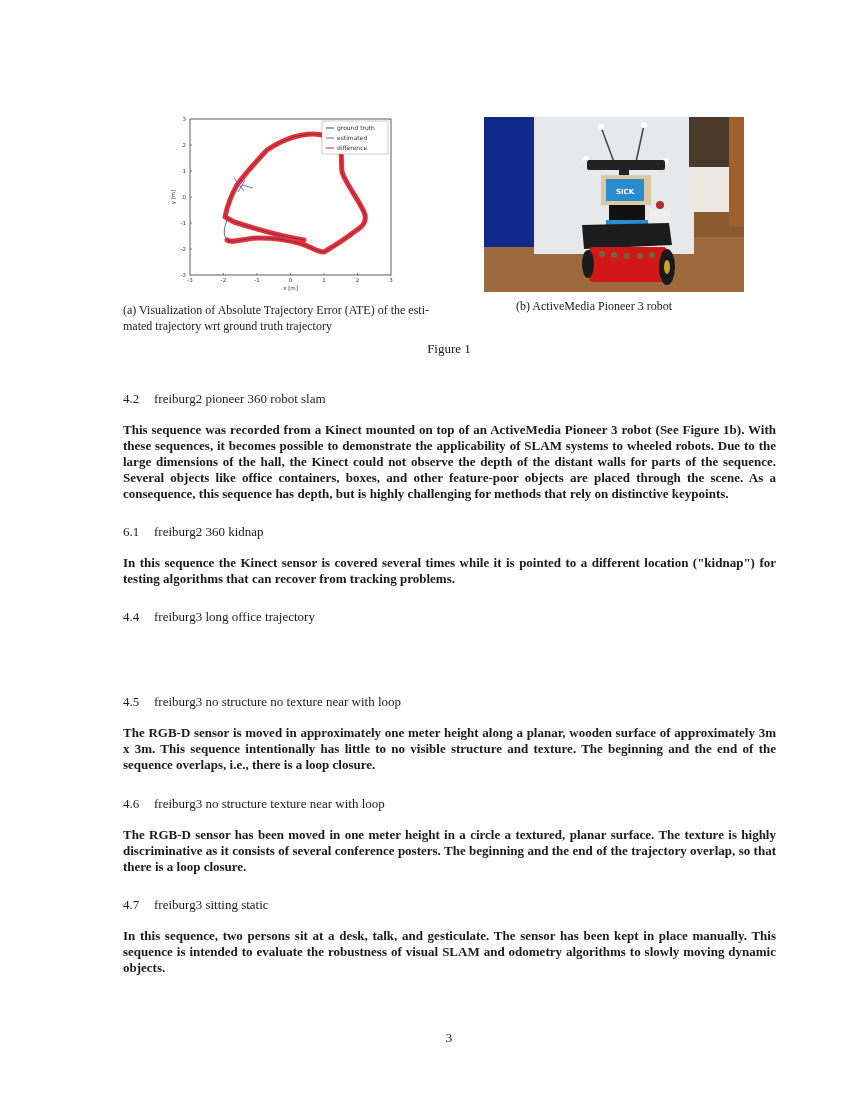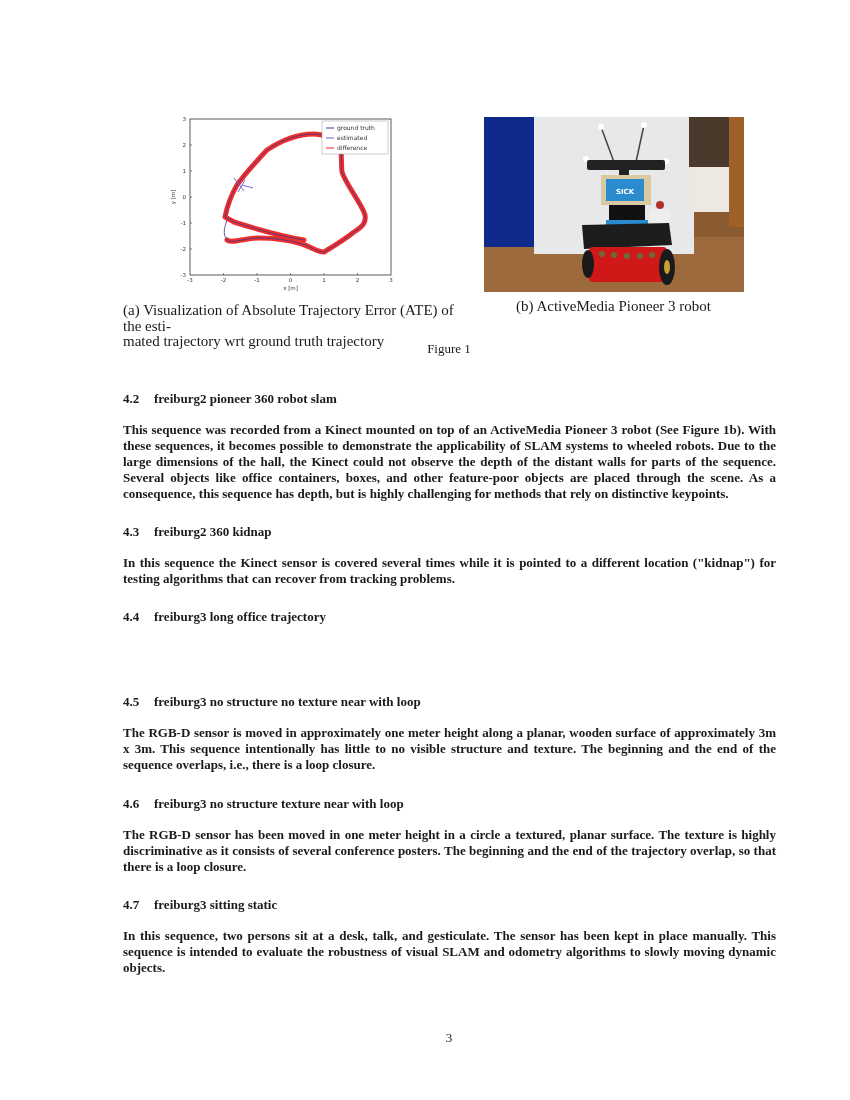--- a/index.html
+++ b/index.html
@@ -1,26 +1,26 @@
 <!DOCTYPE html>
 <html><head>
 <meta charset="utf-8">
 <style>
   html, body { margin:0; padding:0; background:#ffffff; }
   body { width:850px; height:1100px; position:relative; overflow:hidden;
          font-family:"Liberation Serif", "DejaVu Serif", serif; color:#1a1a1a; }
   .abs { position:absolute;margin-left:24px; }
   .fig-plot { left:140px; top:112px; width:240px; height:185px; }
   .fig-photo { left:460px; top:117px; width:260px; height:175px; overflow:hidden; }
-  .caption { font-size:15px; line-height:15.5px; }
+  .caption { font-size:12px; line-height:15.5px; }
   .cap-a { left:99px; top:303px; width:340px; }
   .cap-b { left:492px; top:299px; width:220px; }
   .fig-label { left:0; width:850px; top:341px; text-align:center; font-size:13px; }
   .section { left:99px; width:653px; }
-  .sec-title { font-weight:bold; font-size:13px; line-height:16px; margin:0; }
+  .sec-title { font-weight:normal; font-size:13px; line-height:16px; margin:0; }
   .sec-title .num { display:inline-block; width:31px; }
   .sec-body { font-size:13px; line-height:16px; margin:15px 0 0 0; text-align:justify;font-weight:bold; }
   .page-num { left:0; width:850px; top:1030px; text-align:center; font-size:13px; }
   svg text { font-family:"DejaVu Sans", sans-serif; }
 </style>
 </head>
 <body>
 
 <div class="abs fig-plot">
   <svg width="240" height="185" viewBox="0 0 240 185">
@@ -141,21 +141,21 @@
 <div class="abs caption cap-b">(b) ActiveMedia Pioneer 3 robot</div>
 
 <div class="abs fig-label">Figure 1</div>
 
 <div class="abs section" style="top:391px;">
   <h3 class="sec-title"><span class="num">4.2</span><span>freiburg2 pioneer 360 robot slam</span></h3>
   <p class="sec-body">This sequence was recorded from a Kinect mounted on top of an ActiveMedia Pioneer 3 robot (See Figure 1b). With these sequences, it becomes possible to demonstrate the applicability of SLAM systems to wheeled robots. Due to the large dimensions of the hall, the Kinect could not observe the depth of the distant walls for parts of the sequence. Several objects like office containers, boxes, and other feature-poor objects are placed through the scene. As a consequence, this sequence has depth, but is highly challenging for methods that rely on distinctive keypoints.</p>
 </div>
 
 <div class="abs section" style="top:524px;">
-  <h3 class="sec-title"><span class="num">4.3</span><span>freiburg2 360 kidnap</span></h3>
+  <h3 class="sec-title"><span class="num">6.1</span><span>freiburg2 360 kidnap</span></h3>
   <p class="sec-body">In this sequence the Kinect sensor is covered several times while it is pointed to a different location ("kidnap") for testing algorithms that can recover from tracking problems.</p>
 </div>
 
 <div class="abs section" style="top:609px;">
   <h3 class="sec-title"><span class="num">4.4</span><span>freiburg3 long office trajectory</span></h3>
 </div>
 
 <div class="abs section" style="top:694px;">
   <h3 class="sec-title"><span class="num">4.5</span><span>freiburg3 no structure no texture near with loop</span></h3>
   <p class="sec-body">The RGB-D sensor is moved in approximately one meter height along a planar, wooden surface of approximately 3m x 3m. This sequence intentionally has little to no visible structure and texture. The beginning and the end of the sequence overlaps, i.e., there is a loop closure.</p>

